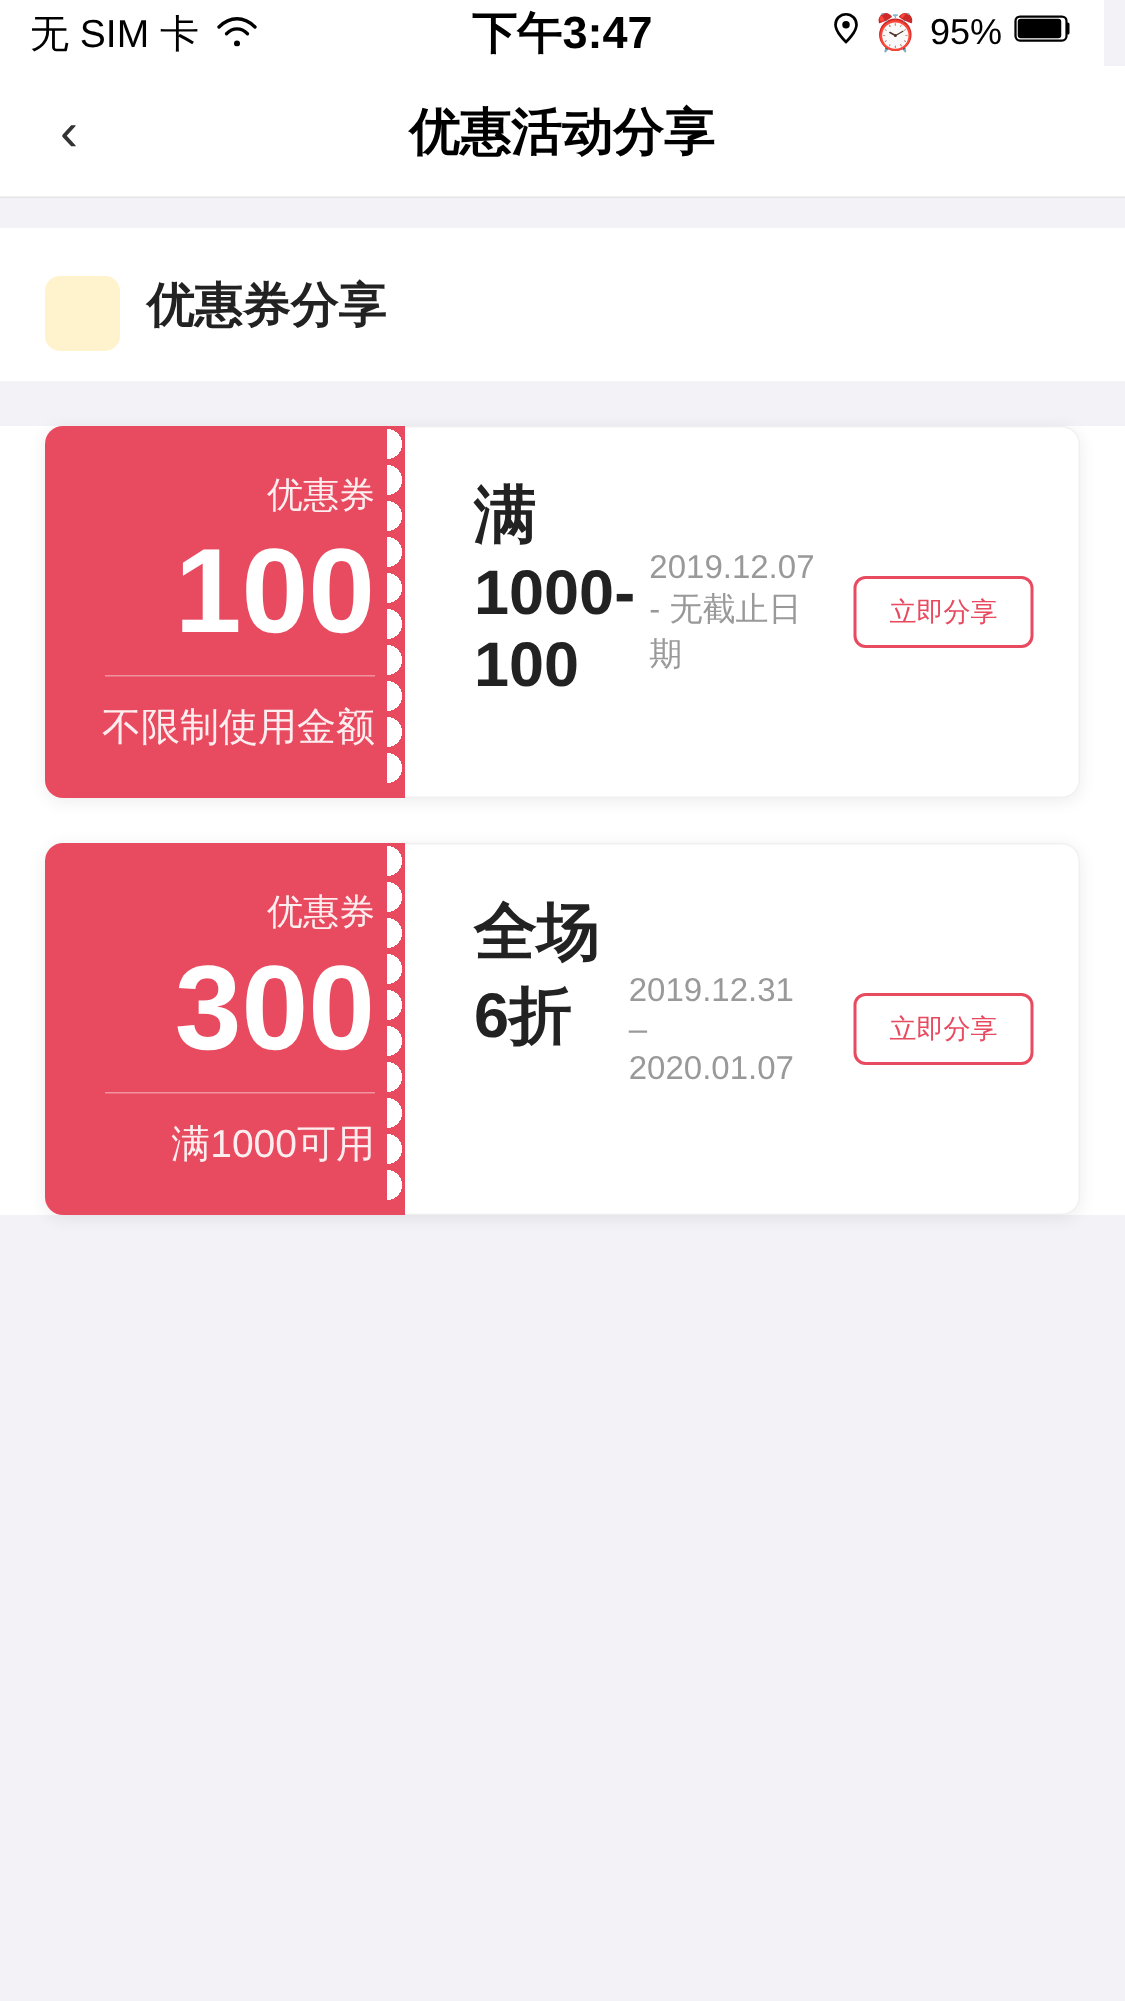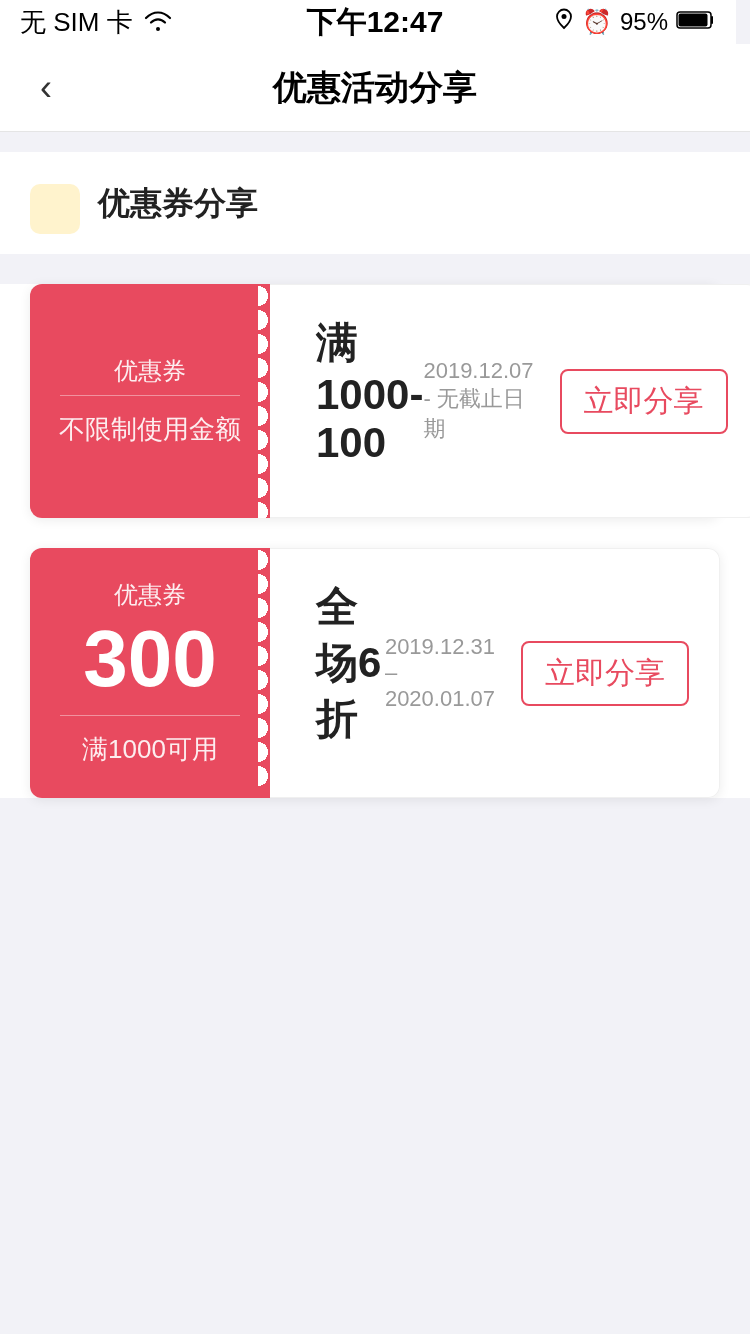--- a/index.html
+++ b/index.html
@@ -114,21 +114,21 @@
     }
 
     
     .coupon-left {
       width: 240px;
       flex-shrink: 0;
       background: #e84a5f;
       border-radius: 12px 0 0 12px;
       display: flex;
       flex-direction: column;
-      align-items: center;
+      align-items: flex-end;
       justify-content: center;
       padding: 30px 20px;
       position: relative;
       overflow: hidden;
     }
 
     
     .coupon-left::after {
       content: '';
       position: absolute;
@@ -203,21 +203,21 @@
     .coupon-date {
       font-size: 22px;
       color: #999;
     }
     .share-btn {
       border: 2px solid #e84a5f;
       color: #e84a5f;
       background: #fff;
       border-radius: 8px;
       padding: 10px 22px;
-      font-size: 30px;
+      font-size: 18px;
       cursor: pointer;
       white-space: nowrap;
       flex-shrink: 0;
     }
 
     .bottom-space {
       height: 600px;
       background: #f2f2f7;
     }
   </style>
@@ -228,21 +228,21 @@
   <div class="status-left">
     <span>无 SIM 卡</span>
     <span>
       <svg width="30" height="22" viewBox="0 0 30 22" fill="none">
         <path d="M15 18a2 2 0 1 1 0 4 2 2 0 0 1 0-4z" fill="#000"></path>
         <path d="M8 13.5C10 11.5 12.4 10.3 15 10.3s5 1.2 7 3.2" stroke="#000" stroke-width="2.2" fill="none" stroke-linecap="round"></path>
         <path d="M3 9C6.6 5.4 10.6 3.5 15 3.5S23.4 5.4 27 9" stroke="#000" stroke-width="2.2" fill="none" stroke-linecap="round"></path>
       </svg>
     </span>
   </div>
-  <div class="status-center">下午12:47</div>
+  <div class="status-center">下午3:47</div>
   <div class="status-right">
     <span>
       <svg width="20" height="22" viewBox="0 0 20 22" fill="none">
         <path d="M17 8.5C17 13.5 10 20 10 20S3 13.5 3 8.5a7 7 0 1 1 14 0z" stroke="#000" stroke-width="1.8" fill="none"></path>
         <circle cx="10" cy="8.5" r="2.5" fill="#000"></circle>
       </svg>
     </span>
     <span>⏰</span>
     <span>95%</span>
     <span>
@@ -270,20 +270,21 @@
   <div class="section-text-group">
     <span class="section-title">优惠券分享</span>
   </div>
 </div>
 
 <div class="coupon-list">
 
   <div class="coupon-item">
     <div class="coupon-left">
       <span class="coupon-type-label">优惠券</span>
+      <span class="coupon-amount">100</span>
       <div class="coupon-divider"></div>
       <span class="coupon-condition">不限制使用金额</span>
     </div>
     <div class="coupon-right">
       <span class="coupon-name">满1000-100</span>
       <div class="coupon-bottom-row">
         <span class="coupon-date">2019.12.07 - 无截止日期</span>
         <button class="share-btn">立即分享</button>
       </div>
     </div>

